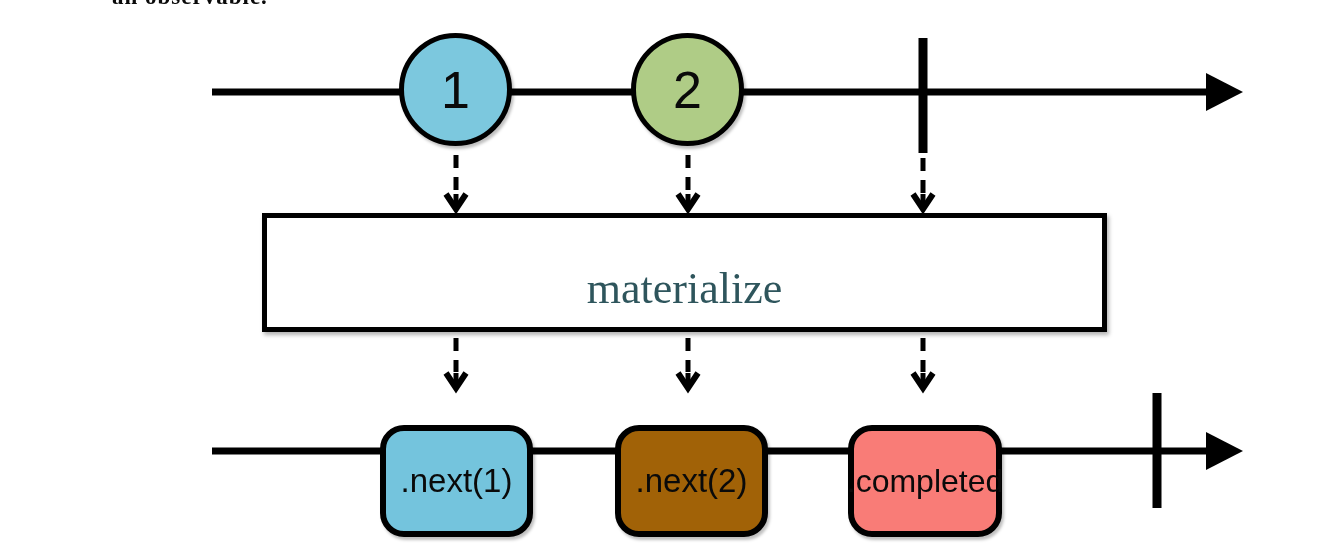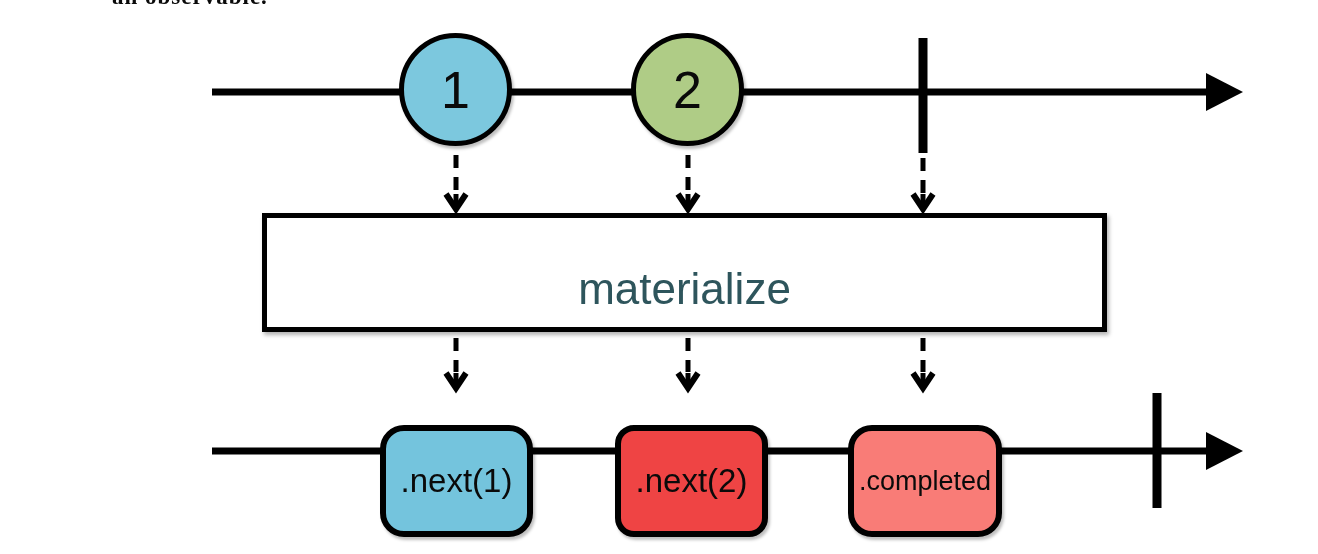--- a/index.html
+++ b/index.html
@@ -54,42 +54,42 @@
     height: 109px;
     background: #ffffff;
     border: 5px solid #000;
     display: flex;
     align-items: center;
     justify-content: center;
     z-index: 2;
     box-shadow: 2px 3px 4px rgba(0,0,0,0.3);
   }
   .operator-label {
-    font-family: Liberation Sans, sans-serif;
+    font-family: Liberation Serif, serif;
     font-size: 44px;
     color: #2e555c;
     margin-top: 32px;
   }
   .event-box {
     position: absolute;
     top: 393px;
     height: 100px;
     border: 6px solid #000;
     border-radius: 24px;
     display: flex;
     align-items: center;
     justify-content: center;
     color: #0a0a0a;
     z-index: 2;
     box-shadow: 2px 3px 3px rgba(0,0,0,0.25);
     margin-top: 32px;
   }
   #event-next1 { left: 380px; width: 141px; background: #74c4dd; font-size: 33px; }
-  #event-next2 { left: 615px; width: 141px; background: #ef4444; font-size: 33px; border-radius: 19px; }
-  #event-completed { left: 848px; width: 142px; background: #f97c77; font-size: 27px; }
+  #event-next2 { left: 615px; width: 141px; background: #a16207; font-size: 33px; }
+  #event-completed { left: 848px; width: 142px; background: #f97c77; font-size: 32px; }
 </style>
 </head>
 <body>
 
 <div id="canvas">
 
   <div class="text-fragment">an observable.</div>
 
   <svg id="diagram-svg" viewBox="0 0 1318 554" xmlns="http://www.w3.org/2000/svg">
 

